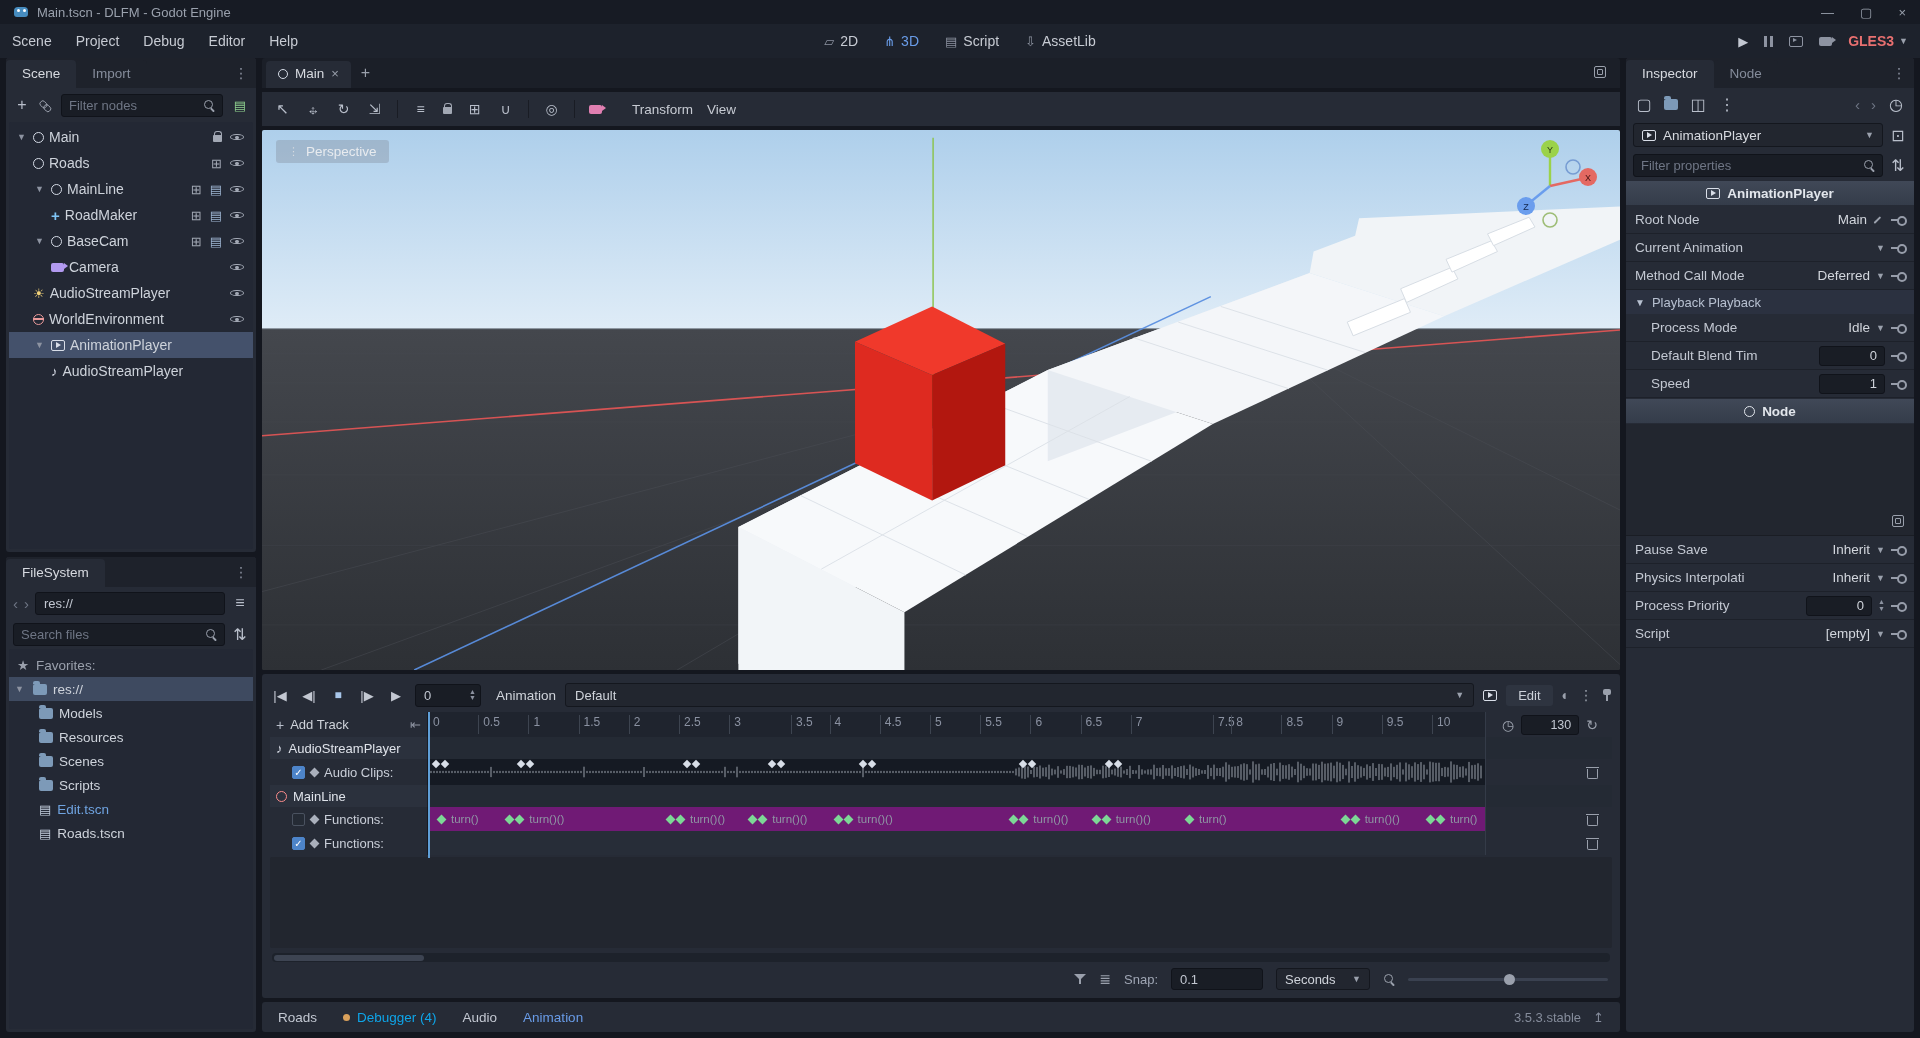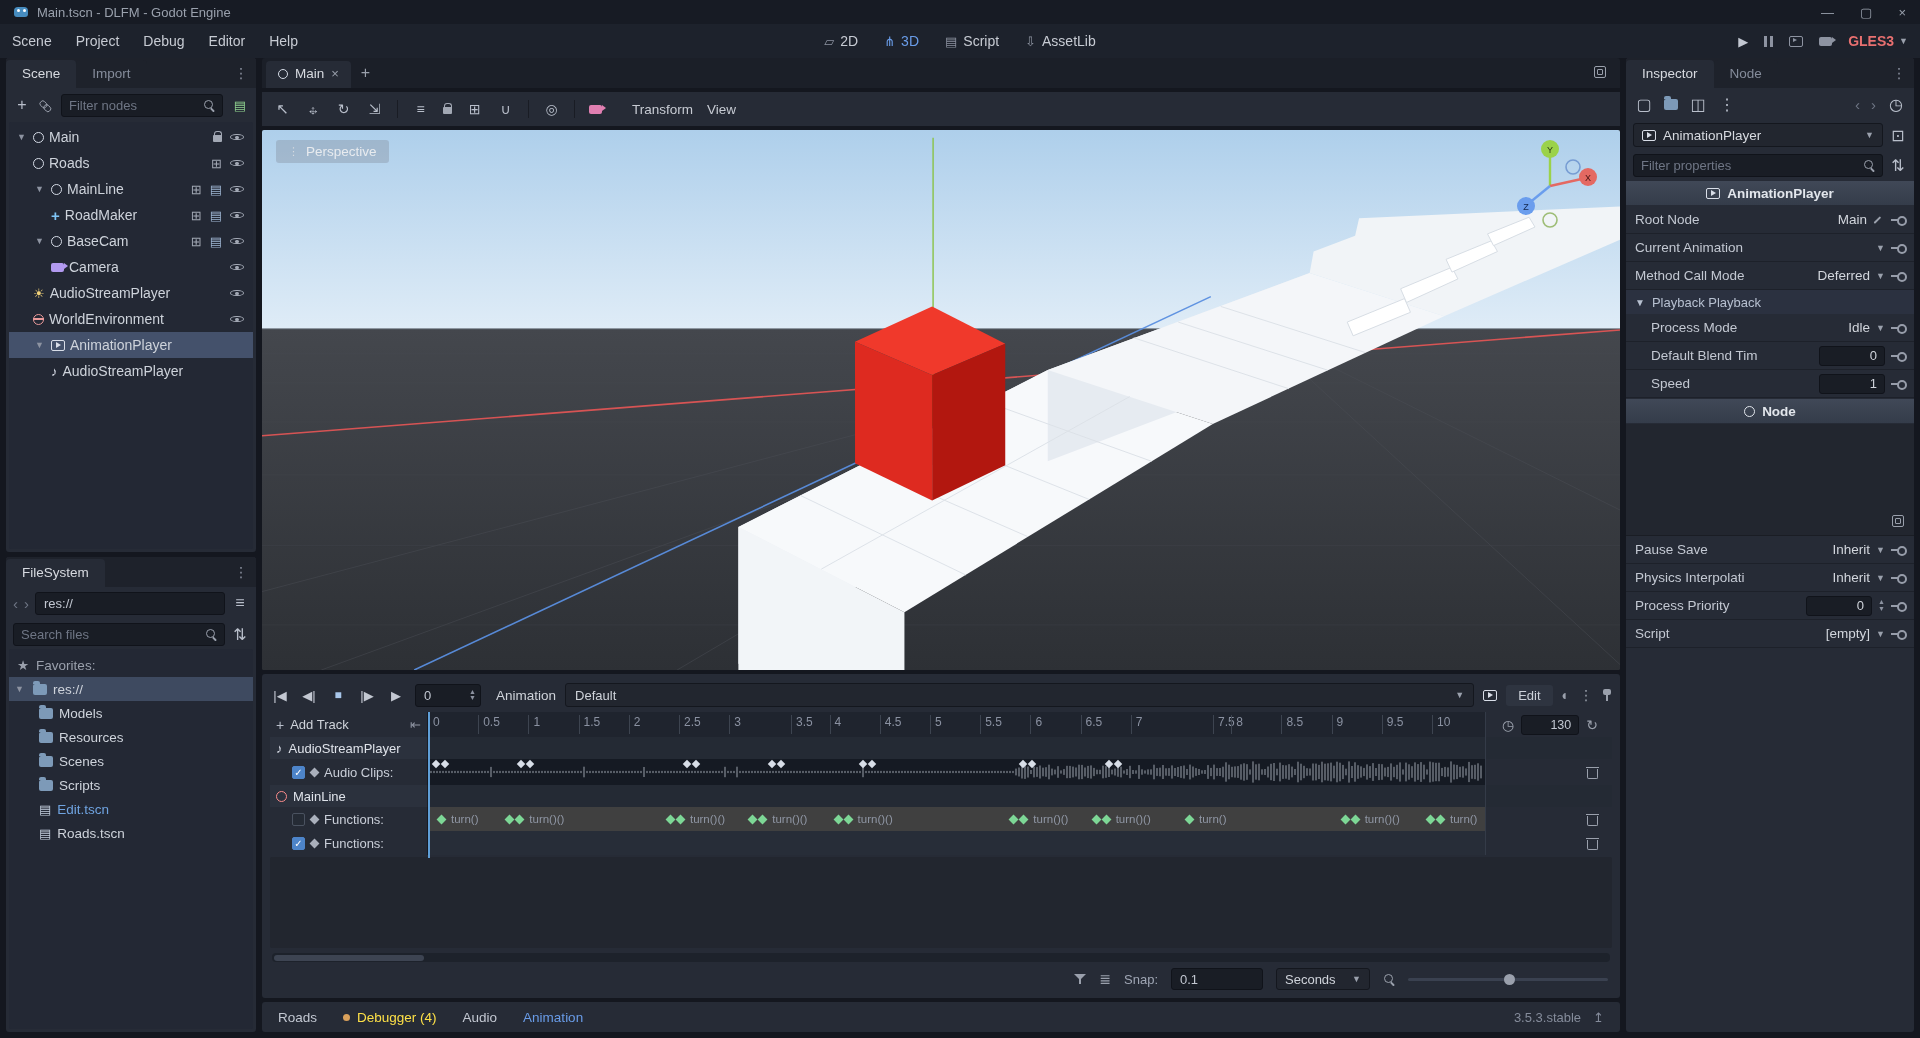--- a/index.html
+++ b/index.html
@@ -142,21 +142,21 @@
 .lenbox input{width:100%;background:transparent;border:none;outline:none;color:#c2c7d1;font-size:12.5px;text-align:right;font-family:inherit}
 .thead{height:22px;background:#2b313d;color:#dfe3ea;font-size:13px}
 .thead .tcell,.thead .rcell{background:#242a34;border-left-color:#343b48}
 .tsub{height:26px;background:#262b36;color:#c9ced8;font-size:13px}
 .tsub .ncell{padding-left:22px}
 .tsub.fn{height:24px}
 .tl-audio{background:#151a23}
 .tl-audio svg{position:absolute;left:0;top:2px}
 .amark{position:absolute;top:2px;display:flex;gap:3px}
 .amark i{width:6px;height:6px;background:#d8dee8;transform:rotate(45deg);display:inline-block}
-.tl-fn1{background:#404040}
+.tl-fn1{background:#701a75}
 .tl-fn2{background:#272d38}
 .fnk{position:absolute;top:50%;transform:translateY(-50%);display:flex;align-items:center;gap:2px;white-space:nowrap}
 .fnk .kd{width:7px;height:7px;background:#7dd796;transform:rotate(45deg);display:inline-block;margin-right:1px;flex:0 0 auto}
 .fnk em{font-style:normal;color:#8f96a4;font-size:11.5px;margin-left:3px}
 .kdia{width:7px;height:7px;background:#aab0bc;transform:rotate(45deg);display:inline-block;flex:0 0 auto}
 .playhead{position:absolute;left:158px;top:0;width:2px;height:146px;background:#5f9fd8;z-index:5}
 .cb{width:13px;height:13px;border-radius:2px;background:#252b35;border:1px solid #4a5260;display:inline-flex;align-items:center;justify-content:center;flex:0 0 auto}
 .cb.on{background:#4d84c9;border-color:#4d84c9}
 .cb.on::after{content:"✓";font-size:10px;color:#fff}
 .trash{width:11px;height:13px;position:relative;display:inline-block;color:#9aa0ac}
@@ -172,21 +172,21 @@
 .snaplbl{color:#9fa6b4;font-size:13px}
 .snapin{width:92px;background:#191d25;border:1px solid #10131a;border-radius:3px;height:22px;display:flex;align-items:center;padding:0 8px}
 .snapin input{width:100%;background:transparent;border:none;outline:none;color:#c2c7d1;font-size:13px;font-family:inherit}
 .unitdd{width:94px;background:#22262f;border:1px solid #14171e;border-radius:3px;height:22px;display:flex;align-items:center;padding:0 8px;color:#cfd3da;font-size:13px}
 .unitdd .darr{margin-left:auto}
 .slider{width:200px;height:3px;background:#3a4150;border-radius:2px;position:relative}
 .slider .knob{position:absolute;left:48%;top:-4px;width:11px;height:11px;border-radius:50%;background:#9aa0ac}
 
 .statusbar{height:30px;background:#262b36;border-radius:3px;display:flex;align-items:center;gap:26px;padding:0 16px;flex:0 0 auto}
 .bbitem{color:#c3c8d2;font-size:13.5px;display:flex;align-items:center;gap:7px}
-.bbitem.warn{color:#fde047}
+.bbitem.warn{color:#0ea5e9}
 .bbitem.warn .dot{width:7px;height:7px;border-radius:50%;background:#d9a05b}
 .bbitem.active{color:#699ce8}
 .version{margin-left:auto;color:#858c9b;font-size:13px;display:flex;gap:12px;align-items:center}
 
 .insp{flex:1;display:flex;flex-direction:column;min-height:0}
 .itb{height:32px;display:flex;align-items:center;gap:11px;padding:0 9px;flex:0 0 auto}
 .itb .spacer{flex:1}
 .objrow{height:30px;display:flex;align-items:center;gap:6px;padding:0 7px;flex:0 0 auto}
 .objdd{flex:1;background:#22262f;border:1px solid #14171e;border-radius:3px;height:24px;display:flex;align-items:center;gap:7px;padding:0 8px;color:#d7dae0;font-size:13.5px;min-width:0}
 .objdd .darr{margin-left:auto}

